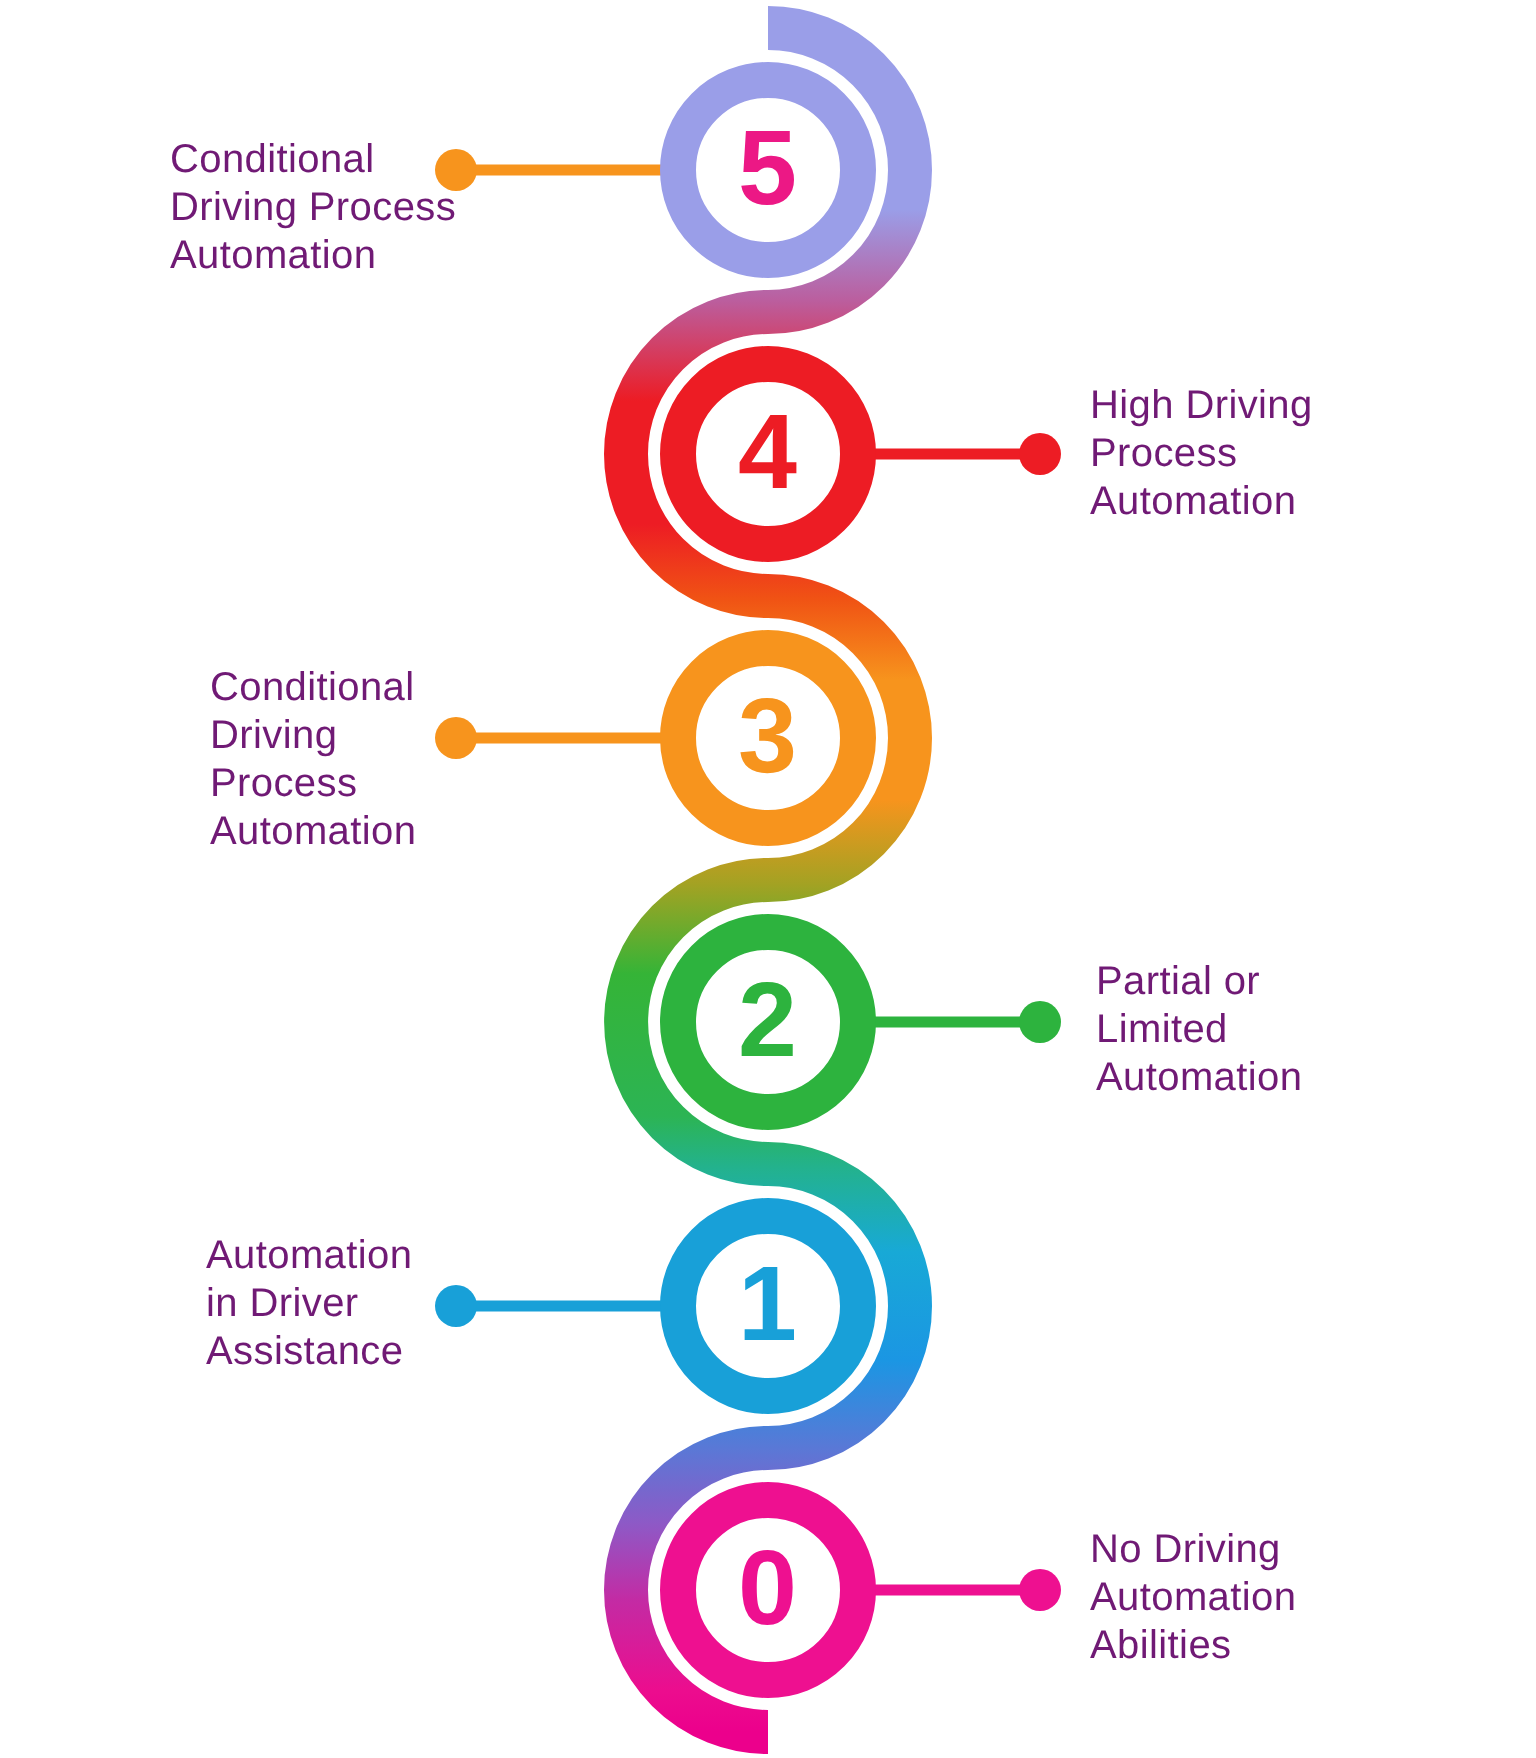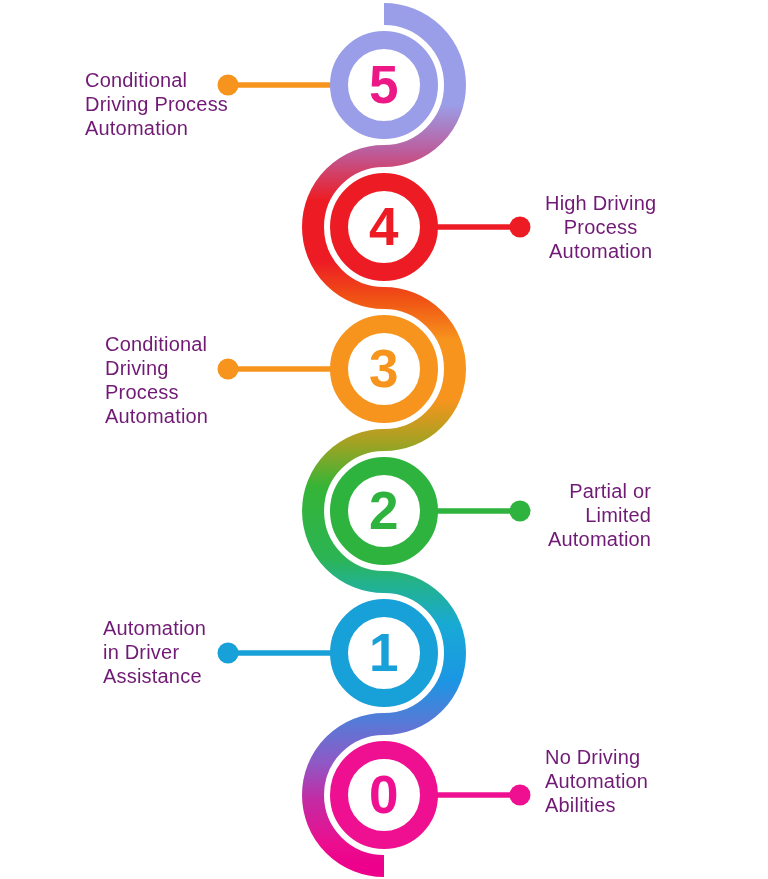--- a/index.html
+++ b/index.html
@@ -32,25 +32,25 @@
   }
   
   .num-5 { left: 324px; top:  52px; }
   .num-4 { left: 324px; top: 194px; }
   .num-3 { left: 324px; top: 336px; }
   .num-2 { left: 324px; top: 478px; }
   .num-1 { left: 324px; top: 620px; }
   .num-0 { left: 324px; top: 762px; }
   
   .lab-5 { left:  85px; top:  68px; }
-  .lab-4 { left: 545px; top: 191px; text-align: center; }
+  .lab-4 { left: 545px; top: 191px; }
   .lab-3 { left: 105px; top: 332px; }
-  .lab-2 { left: 548px; top: 479px; text-align: right; }
+  .lab-2 { left: 548px; top: 479px; }
   .lab-1 { left: 103px; top: 616px; }
-  .lab-0 { left: 545px; top: 745px; }
+  .lab-0 { left: 545px; top: 763px; }
 </style>
 </head>
 <body>
 
 <div class="stage">
 
   <svg width="768" height="879" viewBox="0 0 768 879">
     <defs>
       <linearGradient id="ribbonGrad" gradientUnits="userSpaceOnUse" x1="0" y1="0" x2="0" y2="879">
         <stop offset="0.016" stop-color="#9a9ee8"></stop>

